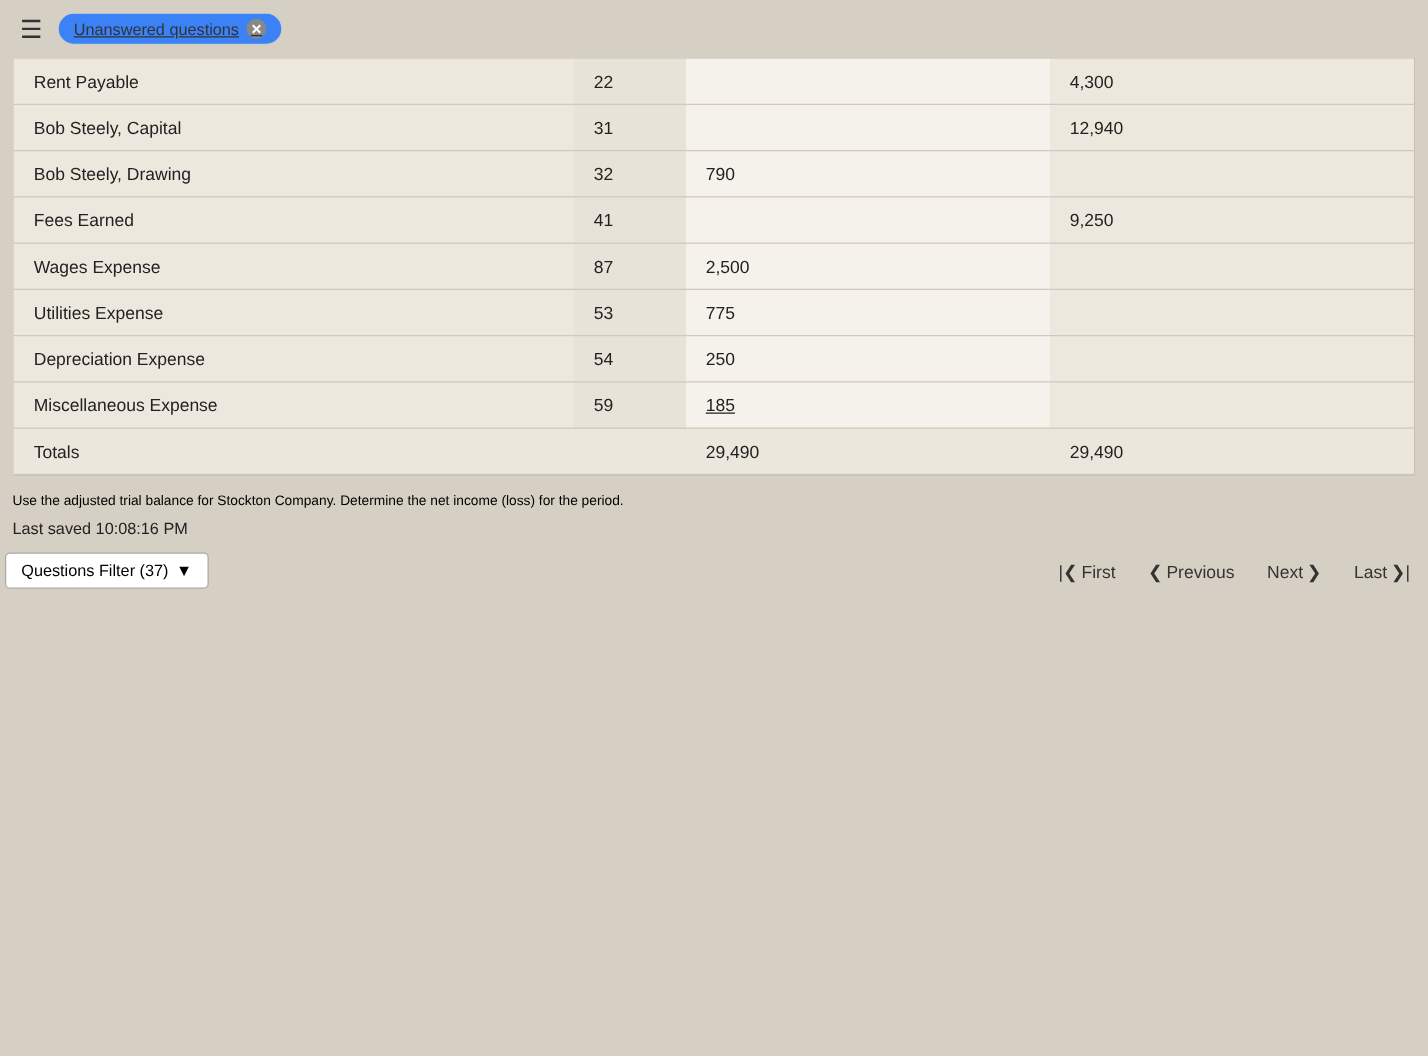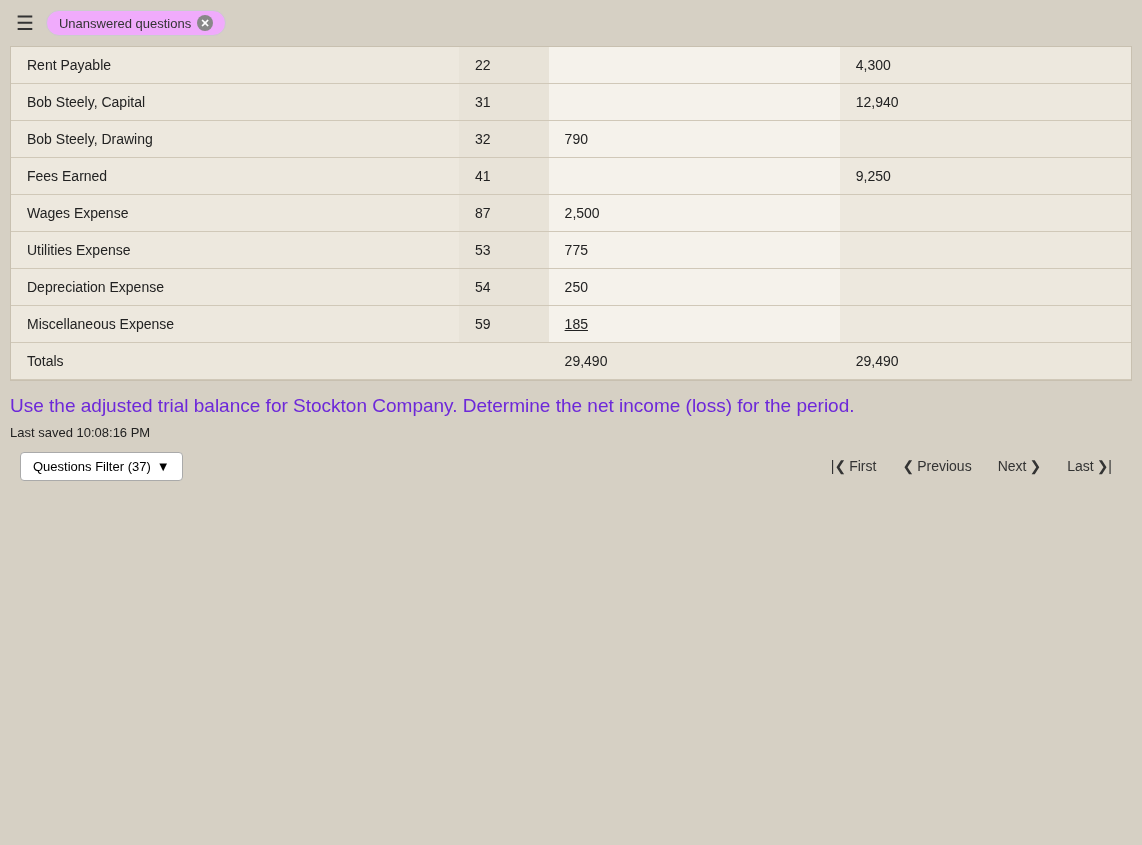--- a/index.html
+++ b/index.html
@@ -22,27 +22,28 @@
     .hamburger-icon {
       font-size: 20px;
       color: #333;
       cursor: pointer;
     }
 
     .unanswered-badge {
       display: flex;
       align-items: flex-end;
       gap: 6px;
-      background: #f0abfc;
+      background: #3b82f6;
       border: 1px solid #ccc;
       border-radius: 20px;
       padding: 4px 12px;
       font-size: 13px;
       color: #333;
       cursor: pointer;
+      text-decoration: underline;
     }
 
     .close-circle {
       width: 16px;
       height: 16px;
       border-radius: 50%;
       background: #888;
       display: inline-flex;
       align-items: center;
       justify-content: center;
@@ -78,35 +79,35 @@
       font-weight: normal;
       background: #ece7dc;
     }
 
     .underline-val {
       text-decoration: underline;
     }
 
     .footer-text {
       margin: 14px 10px 8px 10px;
-      font-size: 19px;
-      color: #6d28d9;
+      font-size: 11px;
+      color: #000000;
     }
 
     .last-saved {
       margin: 4px 10px 12px 10px;
       font-size: 13px;
       color: #222;
     }
 
     .bottom-nav {
       display: flex;
-      align-items: flex-start;
+      align-items: flex-end;
       justify-content: space-between;
-      margin: 0 20px;
+      margin: 0 4px;
       padding-bottom: 10px;
     }
 
     .questions-filter {
       background: white;
       border: 1px solid #aaa;
       border-radius: 4px;
       padding: 6px 12px;
       font-size: 13px;
       cursor: pointer;

